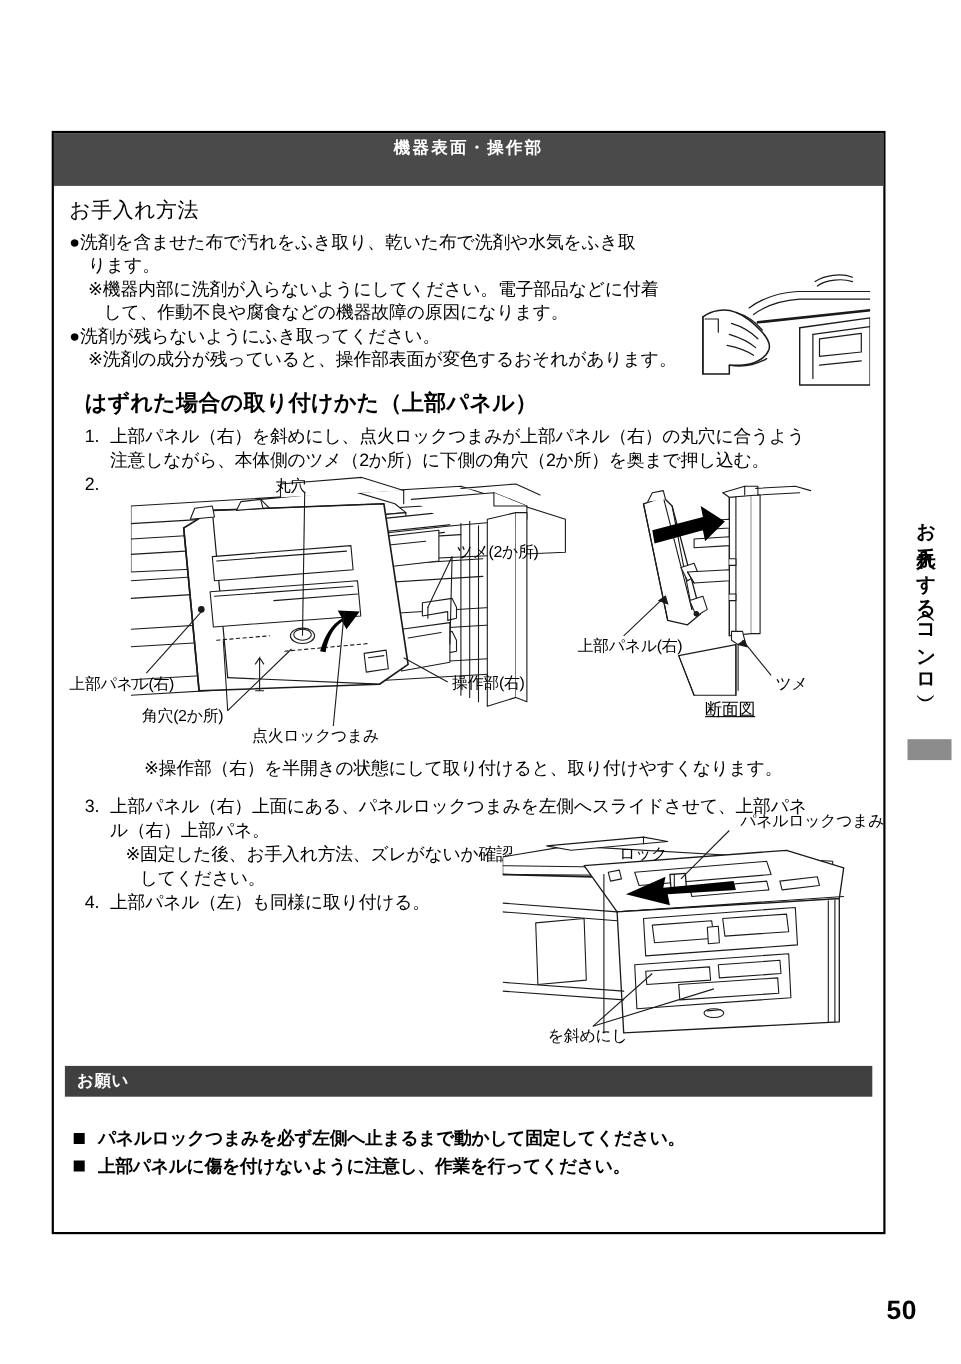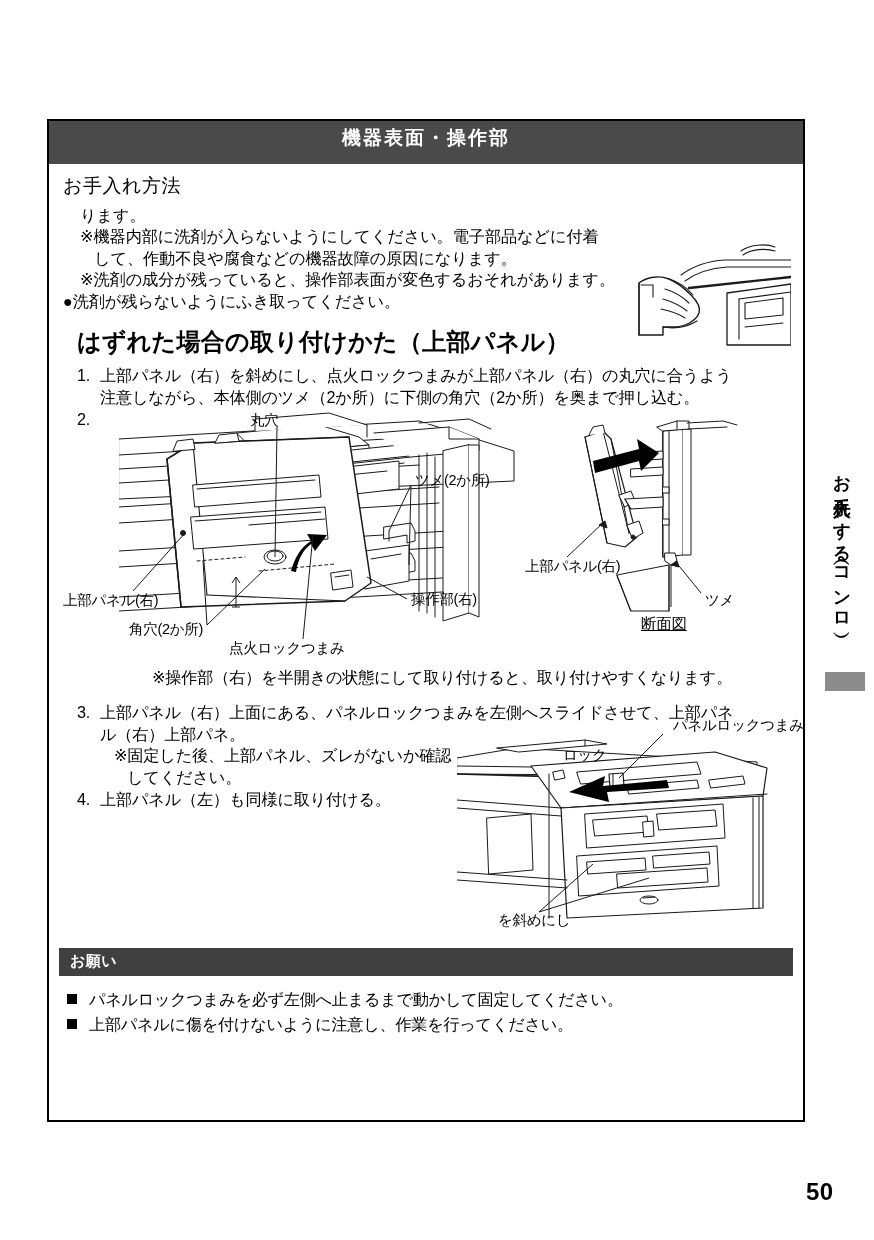--- a/index.html
+++ b/index.html
@@ -26,24 +26,24 @@
     border: 2px solid #000;
     box-sizing: border-box;
     background: #fff;
   }
 
   
   .section-header {
     background: #4a4a4a;
     color: #ffffff;
     font-weight: bold;
-    font-size: 19px;
+    font-size: 15px;
     text-align: center;
     letter-spacing: 2px;
-    padding: 5px 0 14px 0;
+    padding: 5px 0 24px 0;
     margin: 0;
     line-height: 1.25;
   }
 
   .body-pad { padding: 0 10px; }
 
   h2.subhead {
     font-size: 19px;
     font-weight: normal;
     margin: 9px 0 6px 4px;
@@ -69,21 +69,21 @@
   #hand-illus {
     position: absolute;
     right: 2px;
     top: 34px;
     width: 168px;
     height: 112px;
   }
 
   
   h3.install-head {
-    font-size: 24px;
+    font-size: 20px;
     font-weight: bold;
     margin: 14px 0 7px 18px;
     letter-spacing: .3px;
   }
   ol.steps { margin: 0; padding: 0; list-style: none; }
   ol.steps li {
     font-size: 16.2px;
     line-height: 1.34;
     margin: 0 0 0 18px;
     padding-left: 23px;
@@ -115,21 +115,21 @@
 
   
   .onegai-bar {
     background: #404040;
     color: #fff;
     font-weight: bold;
     font-size: 15px;
     padding: 4px 0 5px 11px;
     letter-spacing: .5px;
   }
-  ul.onegai-list { margin: 12px 0 0 0; padding: 0; list-style: none; }
+  ul.onegai-list { margin: 27px 0 0 0; padding: 0; list-style: none; font-weight: bold; }
   ul.onegai-list li {
     font-size: 16.2px;
     line-height: 1.36;
     margin: 0 0 3px 6px;
     padding-left: 24px;
     position: relative;
     letter-spacing: -0.3px;
   }
   ul.onegai-list li .sq {
     position: absolute;
@@ -178,25 +178,26 @@
 
 <div id="content-frame">
 
   <div class="section-header">機器表面・操作部</div>
 
   <div class="body-pad">
 
     <h2 class="subhead">お手入れ方法</h2>
 
     <div class="care-block">
+      <p class="bullet-line">●洗剤を含ませた布で汚れをふき取り、乾いた布で洗剤や水気をふき取</p>
       <p class="bullet-line ind1">ります。</p>
       <p class="bullet-line ind1">※機器内部に洗剤が入らないようにしてください。電子部品などに付着</p>
       <p class="bullet-line ind2">して、作動不良や腐食などの機器故障の原因になります。</p>
+      <p class="bullet-line">●洗剤が残らないようにふき取ってください。</p>
       <p class="bullet-line ind1">※洗剤の成分が残っていると、操作部表面が変色するおそれがあります。</p>
-      <p class="bullet-line">●洗剤が残らないようにふき取ってください。</p>
 
       <svg id="hand-illus" viewBox="0 0 168 112">
         <g fill="none" stroke="#1a1a1a" stroke-width="1.1" stroke-linejoin="round" stroke-linecap="round">
 
           <path d="M58 36 C70 27 86 22 102 21 L168 21"></path>
           <path d="M62 42 C74 33 90 29 104 28 L168 28"></path>
           <path d="M66 49 L168 38" stroke-width="2.4"></path>
 
           <path d="M118 12 C126 6 142 4 152 8"></path>
           <path d="M120 16 C128 10 143 9 152 12"></path>
@@ -403,30 +404,30 @@
 
           <path d="M112 150 L112 192"></path>
         </g>
       </svg>
 
       <div class="fig-label" style="left:466px; top:148px;">上部パネル(右)</div>
       <div class="fig-label" style="left:646px; top:182px;">ツメ</div>
       <div class="fig-label u" style="left:582px; top:205px; font-size:15.5px;">断面図</div>
     </div>
 
-    <p class="note-star" style="margin-left:93px; margin-top:6px;">※操作部（右）を半開きの状態にして取り付けると、取り付けやすくなります。</p>
+    <p class="note-star" style="margin-left:72px; margin-top:6px;">※操作部（右）を半開きの状態にして取り付けると、取り付けやすくなります。</p>
 
     <div class="figure-wrap" style="margin-top:13px; height:232px;">
 
       <ol class="steps">
         <li>
           <span class="num">3.</span>
           <span>上部パネル（右）上面にある、パネルロックつまみを左側へスライドさせて、上部パネ</span><br>
           <span>ル（右）上部パネ。</span><br>
-          <span class="sub-note">※固定した後、上部パネル、ズレがないか確認</span>
+          <span class="sub-note">※固定した後、お手入れ方法、ズレがないか確認</span>
           <span class="sub-note2">してください。</span>
         </li>
         <li>
           <span class="num">4.</span>
           <span>上部パネル（左）も同様に取り付ける。</span>
         </li>
       </ol>
 
       <svg style="position:absolute;left:398px;top:20px;" width="330" height="205" viewBox="0 0 330 205">
         <g fill="#fff" stroke="#1a1a1a" stroke-width="1" stroke-linejoin="round" stroke-linecap="round">

